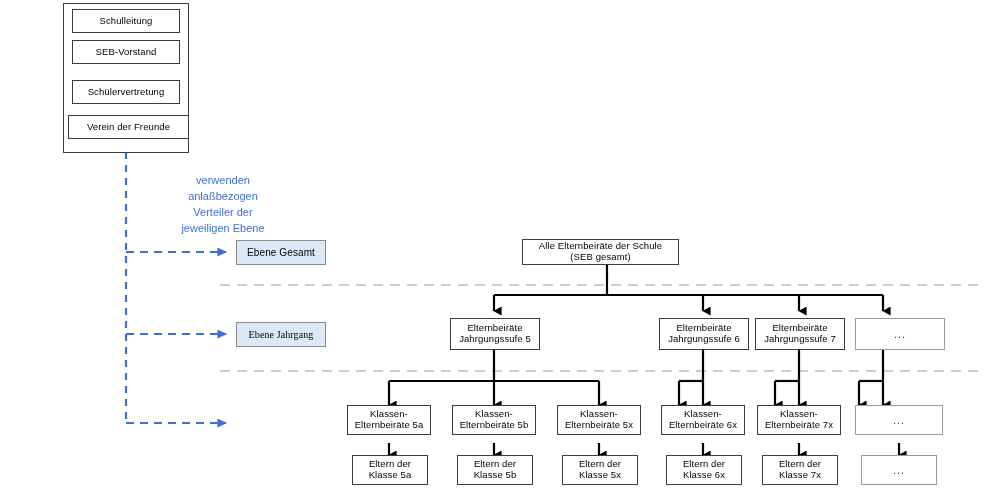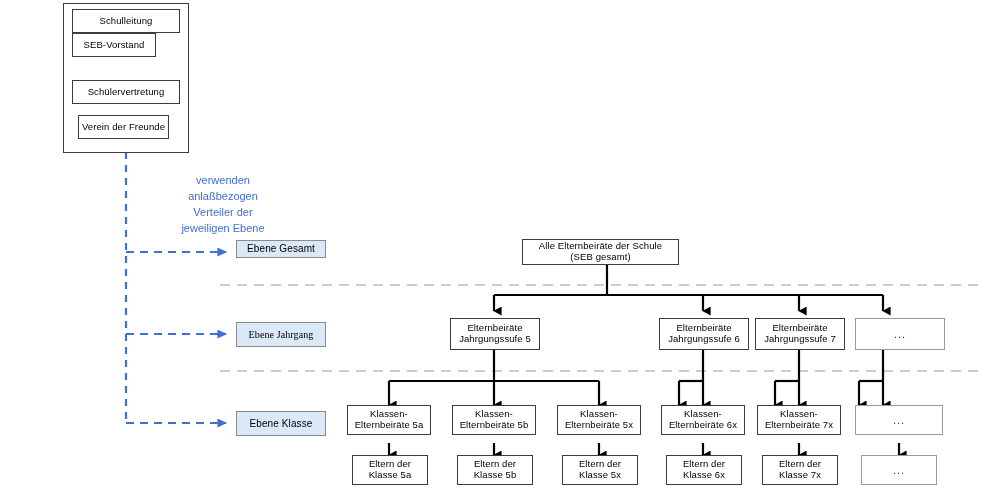--- a/index.html
+++ b/index.html
@@ -98,32 +98,31 @@
       <line x1="599" y1="443" x2="599" y2="455" marker-end="url(#arrowBlack)"></line>
       <line x1="703" y1="443" x2="703" y2="455" marker-end="url(#arrowBlack)"></line>
       <line x1="799" y1="443" x2="799" y2="455" marker-end="url(#arrowBlack)"></line>
       <line x1="899" y1="443" x2="899" y2="455" marker-end="url(#arrowBlack)"></line>
     </g>
   </svg>
 
   <div class="node group-frame" style="left:63px;top:3px;width:126px;height:150px;"></div>
 
   <div class="node" style="left:72px;top:9px;width:108px;height:24px;">Schulleitung</div>
-  <div class="node" style="left:72px;top:33px;width:84px;height:24px;">SEB-Vorstand</div>
+  <div class="node" style="left:72px;top:40px;width:108px;height:24px;">SEB-Vorstand</div>
   <div class="node" style="left:72px;top:80px;width:108px;height:24px;text-align:center;">Schülervertretung</div>
-  <div class="node" style="left:78px;top:115px;width:91px;height:24px;">Verein der Freunde</div>
+  <div class="node" style="left:68px;top:115px;width:121px;height:24px;">Verein der Freunde</div>
 
   <div class="annotation" style="left:148px;top:173px;width:150px;">verwenden
 anlaßbezogen
 Verteiler der
 jeweiligen Ebene</div>
 
-  <div class="node level" style="left:236px;top:240px;width:90px;height:18px;">Ebene Gesamt</div>
+  <div class="node level" style="left:236px;top:240px;width:90px;height:25px;">Ebene Gesamt</div>
   <div class="node level" style="left:236px;top:322px;width:90px;height:25px;font-family:Liberation Serif, serif;">Ebene Jahrgang</div>
-  <div class="node level" style="left:236px;top:411px;width:90px;height:25px;">Ebene Klasse</div>
 
   <div class="node" style="left:522px;top:239px;width:157px;height:26px;">Alle Elternbeiräte der Schule
 (SEB gesamt)</div>
 
   <div class="node" style="left:450px;top:318px;width:90px;height:32px;">Elternbeiräte
 Jahrgungssufe 5</div>
   <div class="node" style="left:659px;top:318px;width:90px;height:32px;">Elternbeiräte
 Jahrgungssufe 6</div>
   <div class="node" style="left:755px;top:318px;width:90px;height:32px;">Elternbeiräte
 Jahrgungssufe 7</div>

